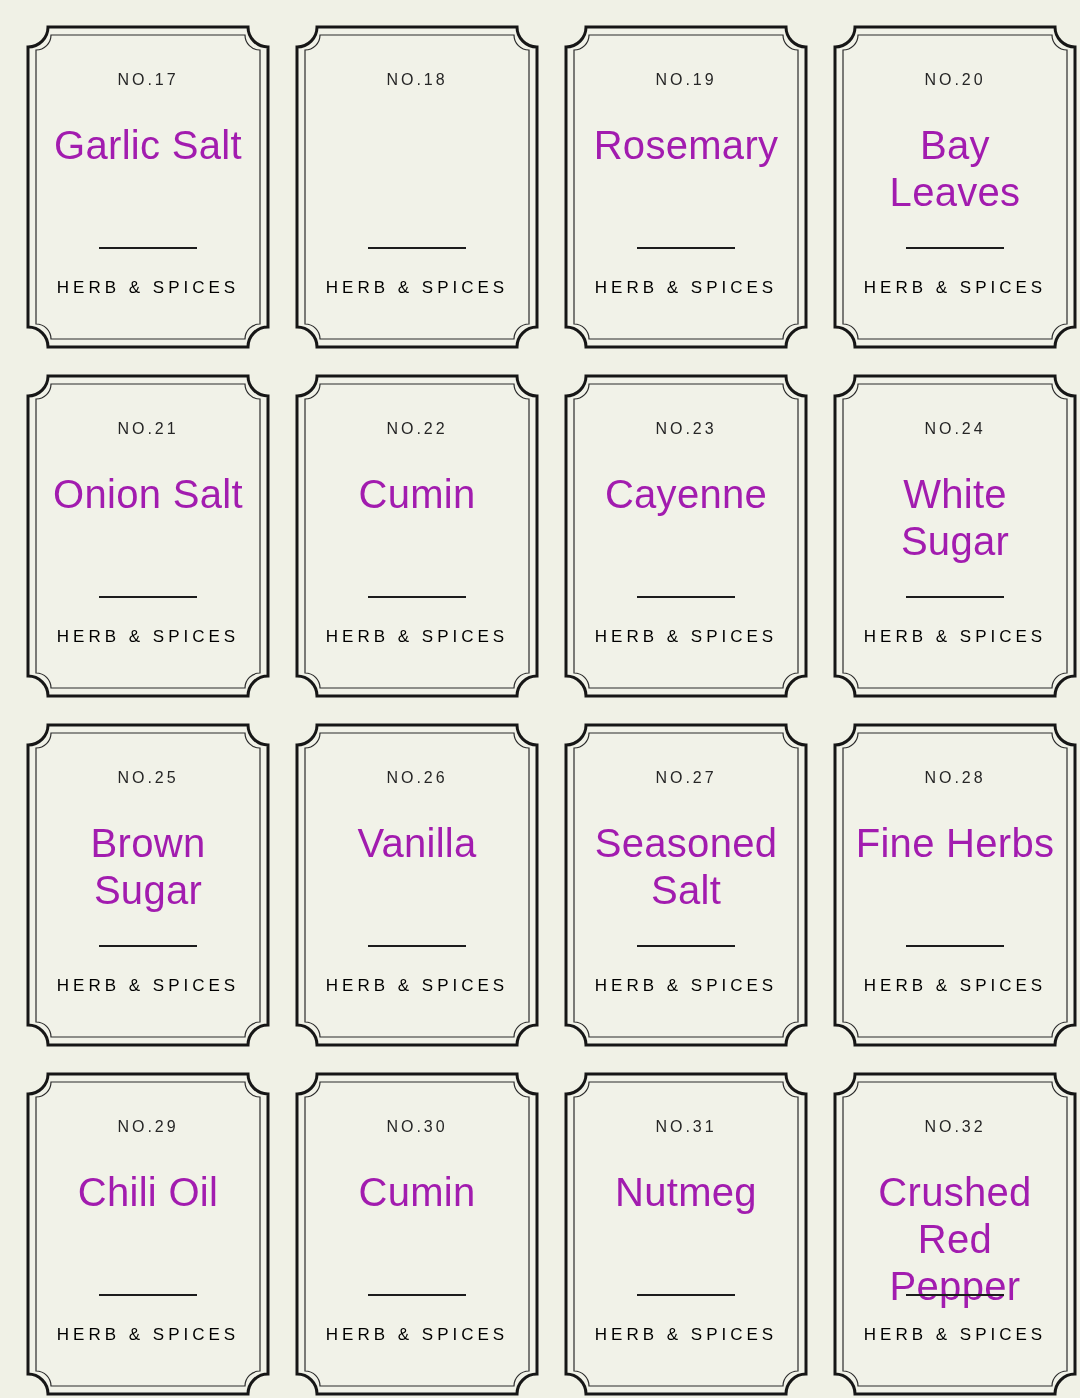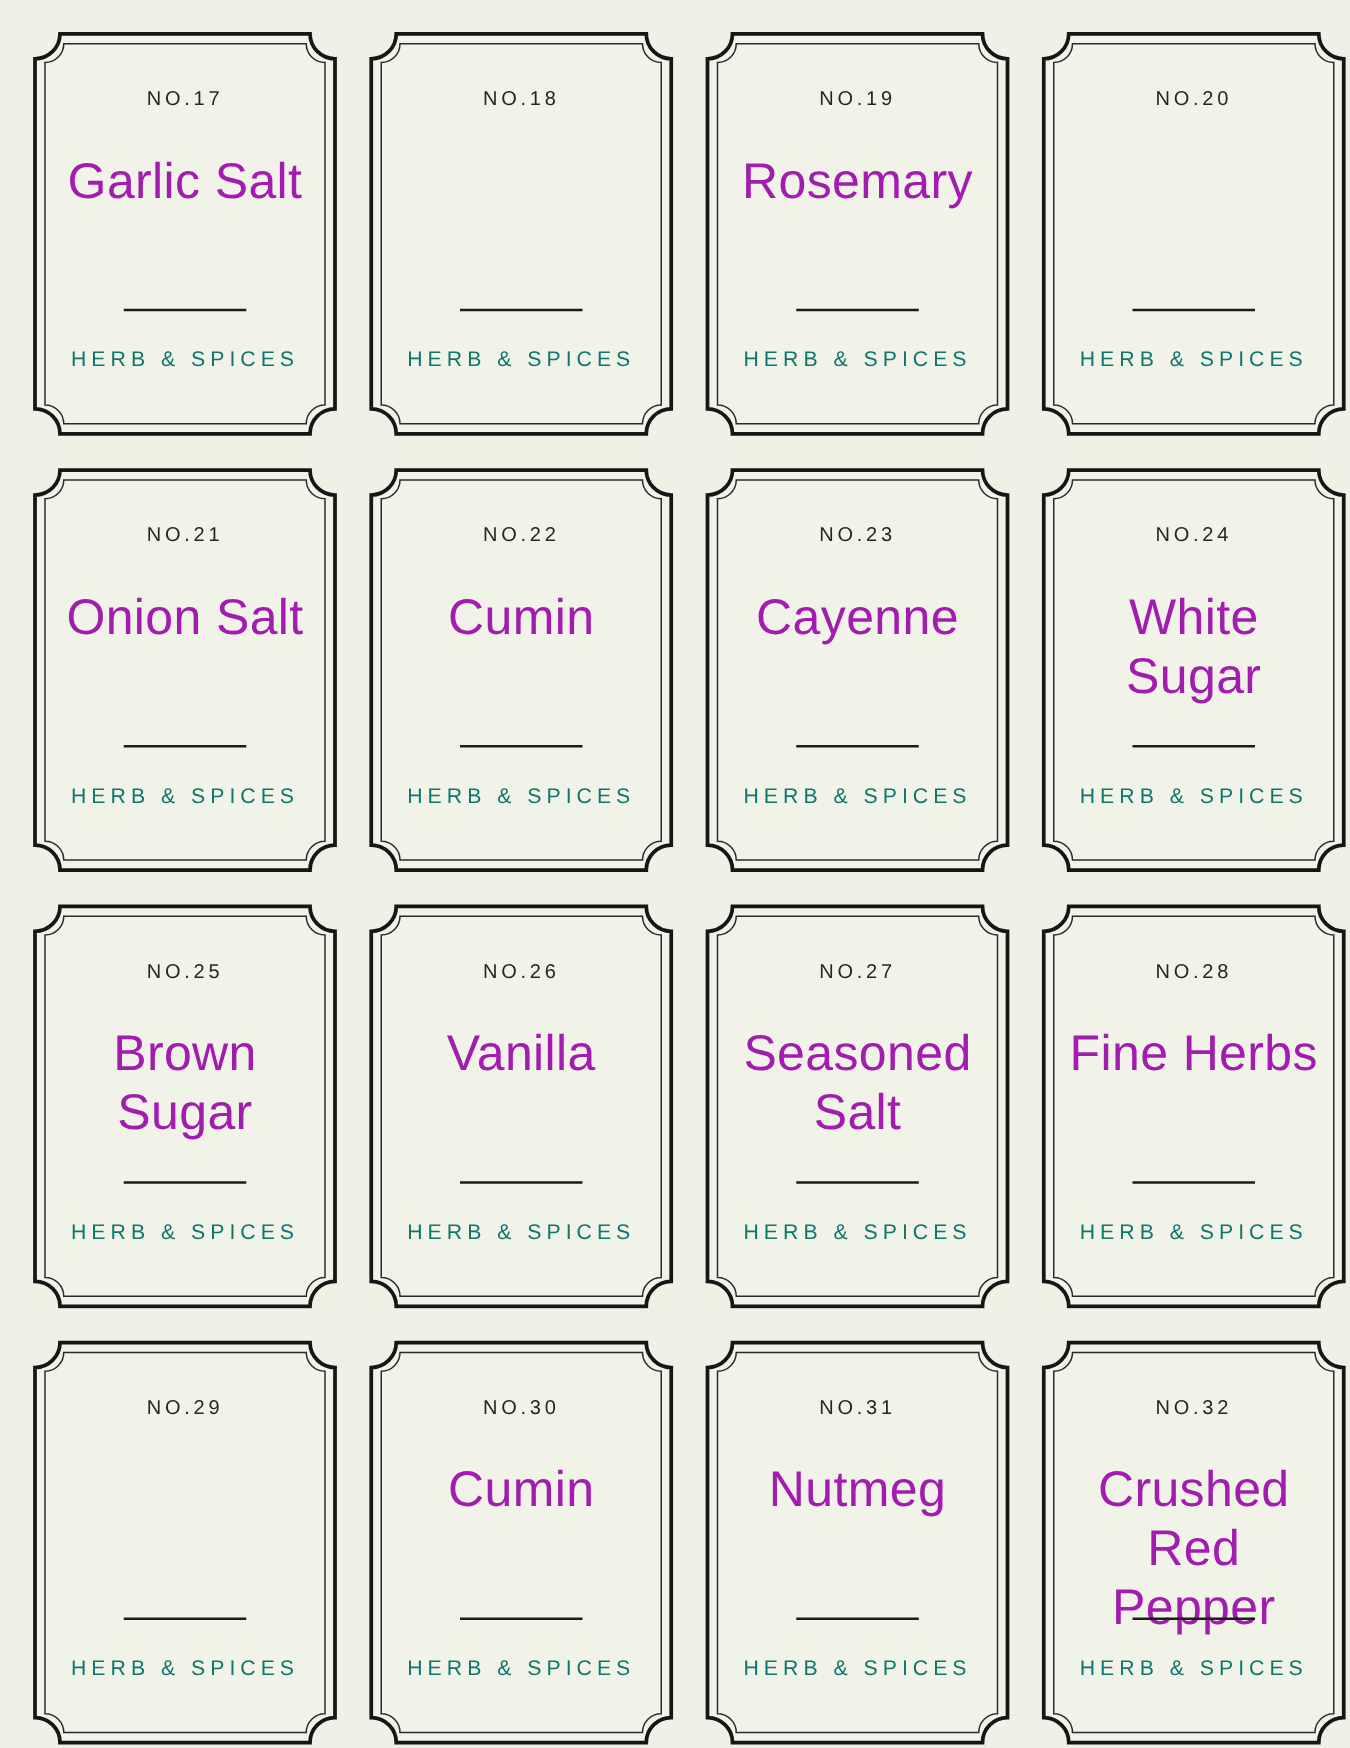--- a/index.html
+++ b/index.html
@@ -81,21 +81,21 @@
     background: #1c1c1c;
   }
   .brand {
     position: absolute;
     top: 253px;
     left: 10px;
     right: 10px;
     text-align: center;
     font-size: 17px;
     letter-spacing: 4px;
-    color: #0f766e;
+    color: #000000;
     white-space: nowrap;
   }
 </style>
 </head>
 <body>
 
 <div class="sheet">
 
     <div class="label">
       <svg class="frame" viewBox="0 0 244 324" xmlns="http://www.w3.org/2000/svg" aria-hidden="true">
@@ -128,20 +128,21 @@
       <div class="divider"></div>
       <div class="brand">HERB &amp; SPICES</div>
     </div>
 
     <div class="label">
       <svg class="frame" viewBox="0 0 244 324" xmlns="http://www.w3.org/2000/svg" aria-hidden="true">
         <path class="outer" d="M 22 2 H 222 A 20 20 0 0 0 242 22 V 302 A 20 20 0 0 0 222 322 H 22 A 20 20 0 0 0 2 302 V 22 A 20 20 0 0 0 22 2 Z"></path>
         <path class="inner" d="M 25 10 H 219 A 15 15 0 0 0 234 25 V 299 A 15 15 0 0 0 219 314 H 25 A 15 15 0 0 0 10 299 V 25 A 15 15 0 0 0 25 10 Z"></path>
       </svg>
       <div class="no">NO.20</div>
+      <div class="title">Bay Leaves</div>
       <div class="divider"></div>
       <div class="brand">HERB &amp; SPICES</div>
     </div>
 
     <div class="label">
       <svg class="frame" viewBox="0 0 244 324" xmlns="http://www.w3.org/2000/svg" aria-hidden="true">
         <path class="outer" d="M 22 2 H 222 A 20 20 0 0 0 242 22 V 302 A 20 20 0 0 0 222 322 H 22 A 20 20 0 0 0 2 302 V 22 A 20 20 0 0 0 22 2 Z"></path>
         <path class="inner" d="M 25 10 H 219 A 15 15 0 0 0 234 25 V 299 A 15 15 0 0 0 219 314 H 25 A 15 15 0 0 0 10 299 V 25 A 15 15 0 0 0 25 10 Z"></path>
       </svg>
       <div class="no">NO.21</div>
@@ -229,20 +230,21 @@
       <div class="divider"></div>
       <div class="brand">HERB &amp; SPICES</div>
     </div>
 
     <div class="label">
       <svg class="frame" viewBox="0 0 244 324" xmlns="http://www.w3.org/2000/svg" aria-hidden="true">
         <path class="outer" d="M 22 2 H 222 A 20 20 0 0 0 242 22 V 302 A 20 20 0 0 0 222 322 H 22 A 20 20 0 0 0 2 302 V 22 A 20 20 0 0 0 22 2 Z"></path>
         <path class="inner" d="M 25 10 H 219 A 15 15 0 0 0 234 25 V 299 A 15 15 0 0 0 219 314 H 25 A 15 15 0 0 0 10 299 V 25 A 15 15 0 0 0 25 10 Z"></path>
       </svg>
       <div class="no">NO.29</div>
+      <div class="title">Chili Oil</div>
       <div class="divider"></div>
       <div class="brand">HERB &amp; SPICES</div>
     </div>
 
     <div class="label">
       <svg class="frame" viewBox="0 0 244 324" xmlns="http://www.w3.org/2000/svg" aria-hidden="true">
         <path class="outer" d="M 22 2 H 222 A 20 20 0 0 0 242 22 V 302 A 20 20 0 0 0 222 322 H 22 A 20 20 0 0 0 2 302 V 22 A 20 20 0 0 0 22 2 Z"></path>
         <path class="inner" d="M 25 10 H 219 A 15 15 0 0 0 234 25 V 299 A 15 15 0 0 0 219 314 H 25 A 15 15 0 0 0 10 299 V 25 A 15 15 0 0 0 25 10 Z"></path>
       </svg>
       <div class="no">NO.30</div>

